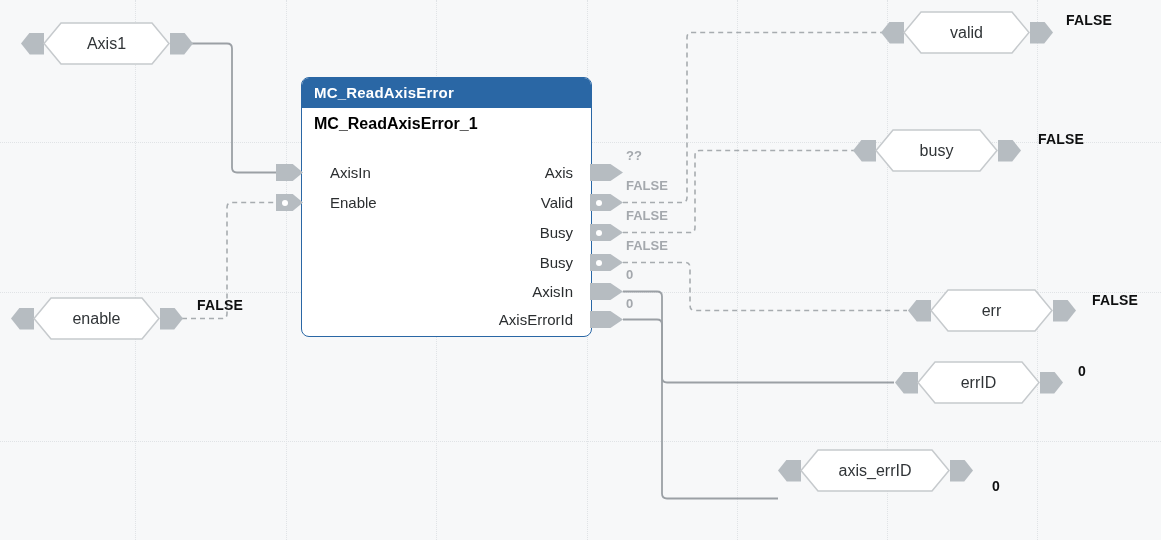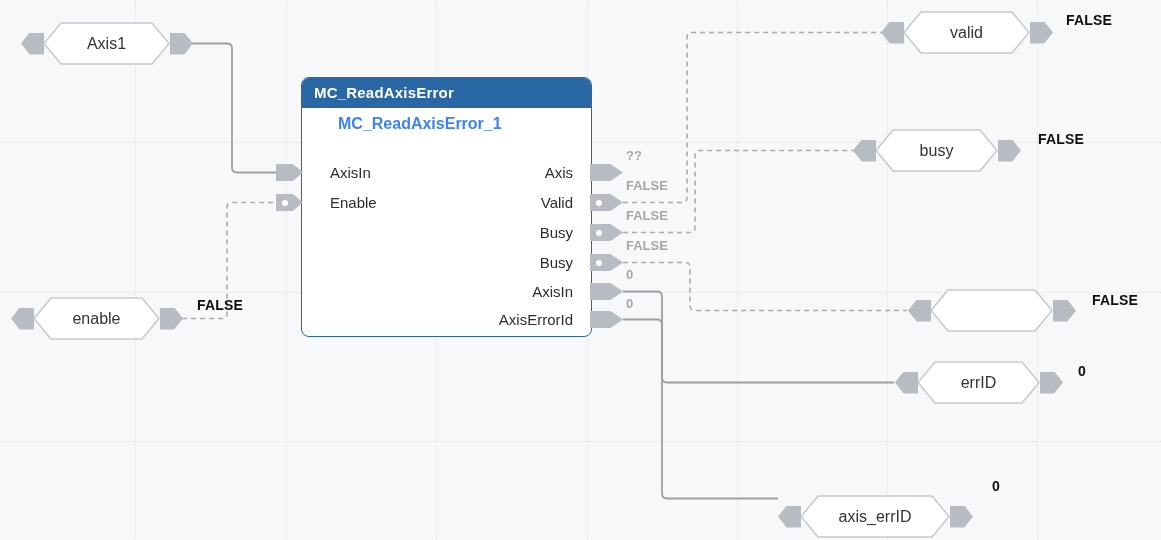--- a/index.html
+++ b/index.html
@@ -27,21 +27,21 @@
     background:#ffffff;border:1.5px solid #2a67a5;border-radius:8px;
     box-sizing:border-box;overflow:hidden;z-index:3;
   }
   .fb-header{
     height:30px;background:#2a67a5;color:#ffffff;
     font-size:15px;font-weight:bold;line-height:30px;
     padding-left:12px;letter-spacing:.2px;
   }
   .fb-instance{
     position:absolute;left:12px;top:37px;
-    font-size:16px;font-weight:bold;color:#3b82f6;margin-left:24px;
+    font-size:16px;font-weight:bold;color:#000000;
   }
   .fb-pin-label{position:absolute;font-size:15px;color:#2b2e30;line-height:20px;}
   .fb-in{left:28px;}
   .fb-out{right:18px;text-align:right;}
 
   
   .pin{
     position:absolute;background:#b6bcc1;z-index:4;
     clip-path:polygon(0 0,62% 0,100% 50%,62% 100%,0 100%);
   }
@@ -171,33 +171,34 @@
     </svg>
     <div class="tag-label" style="width:123px">busy</div>
     <div class="tag-conn tag-conn-r"></div>
   </div>
 
   <div class="tag" style="left:908px;top:289px;width:168px">
     <div class="tag-conn tag-conn-l"></div>
     <svg width="123" height="43">
       <polygon points="18,1 105,1 122,21.5 105,42 18,42 1,21.5" fill="#ffffff" stroke="#c6cacd" stroke-width="1.5"></polygon>
     </svg>
+    <div class="tag-label" style="width:123px">err</div>
     <div class="tag-conn tag-conn-r"></div>
   </div>
 
   <div class="tag" style="left:895px;top:361px;width:168px">
     <div class="tag-conn tag-conn-l"></div>
     <svg width="123" height="43">
       <polygon points="18,1 105,1 122,21.5 105,42 18,42 1,21.5" fill="#ffffff" stroke="#c6cacd" stroke-width="1.5"></polygon>
     </svg>
     <div class="tag-label" style="width:123px">errID</div>
     <div class="tag-conn tag-conn-r"></div>
   </div>
 
-  <div class="tag" style="left:778px;top:495px;width:195px">
+  <div class="tag" style="left:778px;top:449px;width:195px">
     <div class="tag-conn tag-conn-l"></div>
     <svg width="150" height="43">
       <polygon points="18,1 132,1 149,21.5 132,42 18,42 1,21.5" fill="#ffffff" stroke="#c6cacd" stroke-width="1.5"></polygon>
     </svg>
     <div class="tag-label" style="width:150px">axis_errID</div>
     <div class="tag-conn tag-conn-r"></div>
   </div>
 
   <div class="watch" style="left:197px;top:297px">FALSE</div>
   <div class="watch" style="left:1066px;top:12px">FALSE</div>

